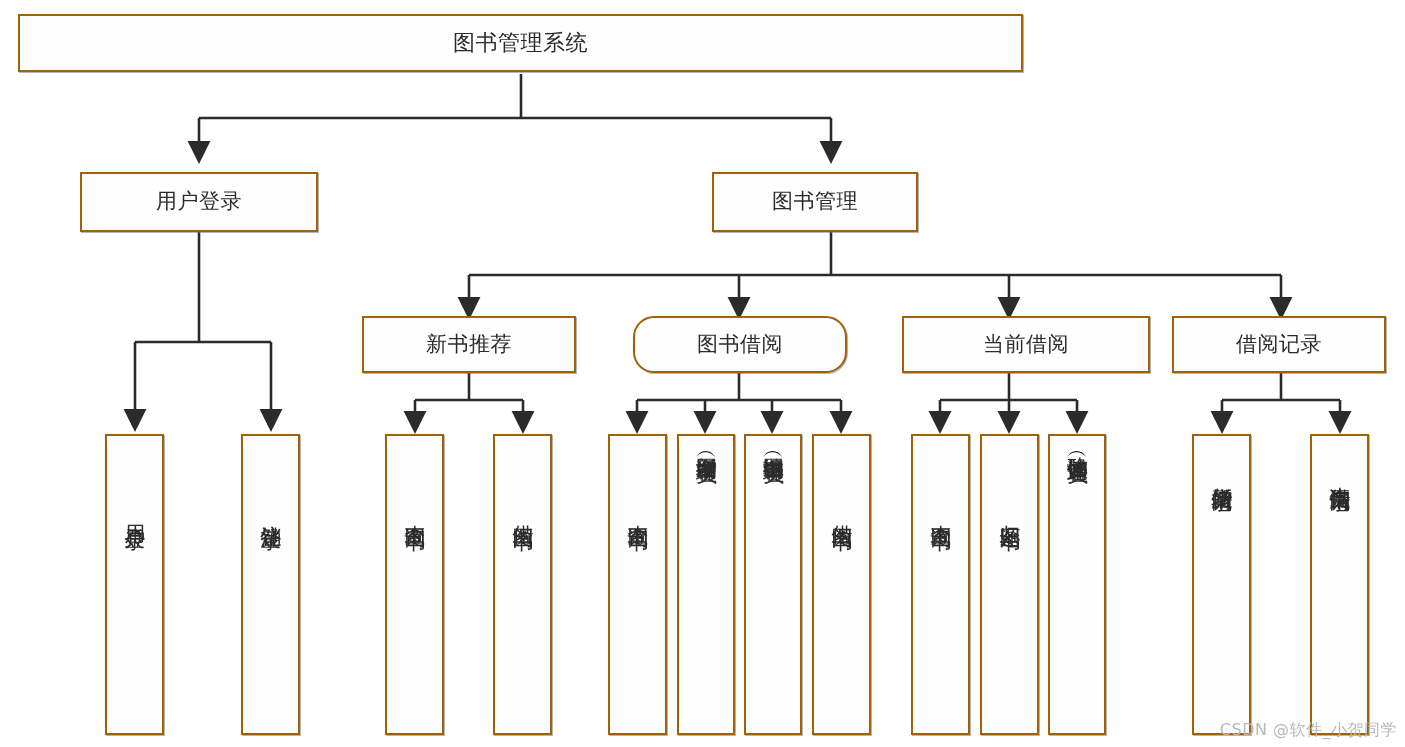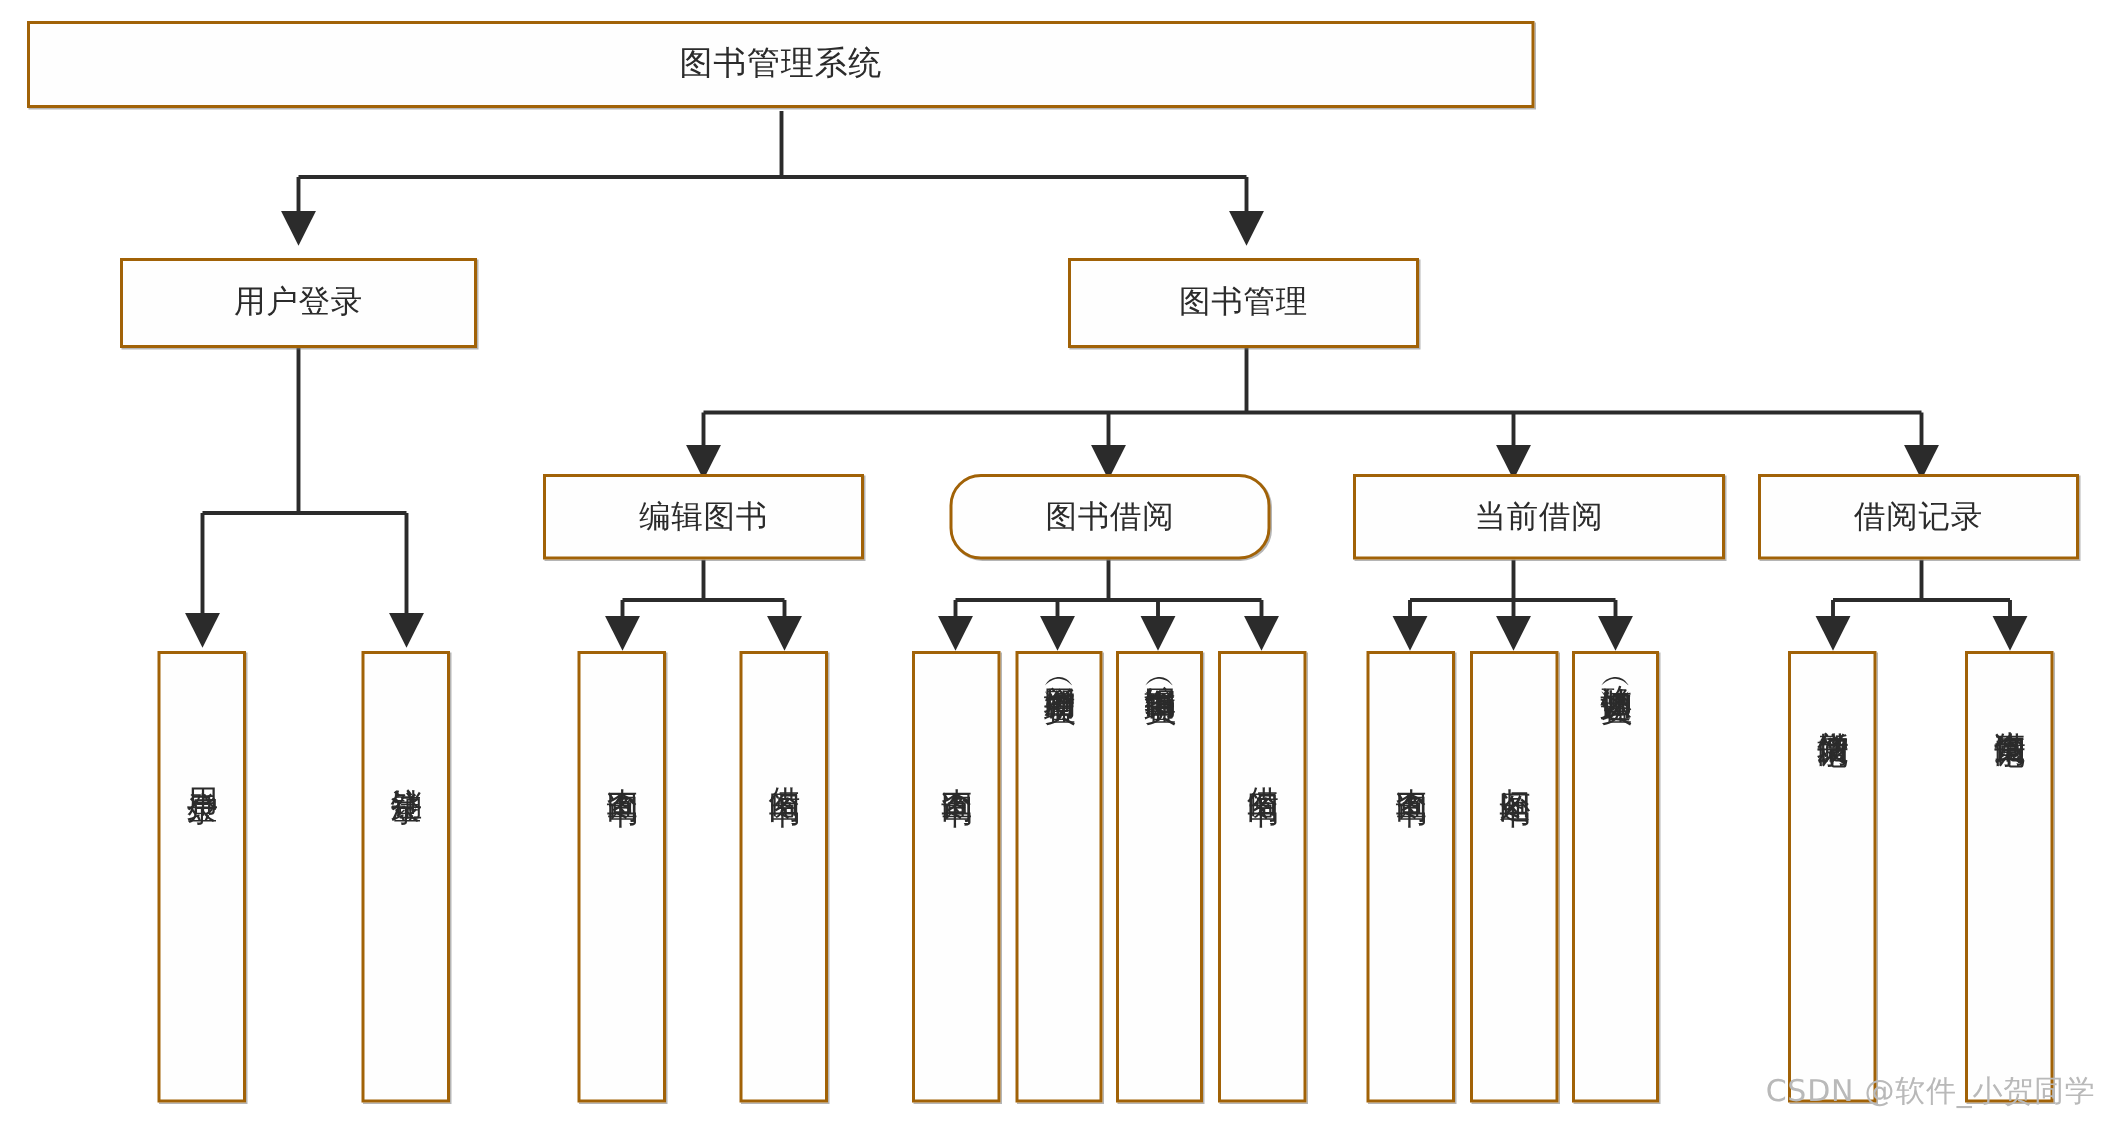--- a/index.html
+++ b/index.html
@@ -64,21 +64,21 @@
     letter-spacing: 2px;
     white-space: pre;
   }
   .node.v.tall .node-label {
     letter-spacing: 1px;
   }
   .watermark {
     position: absolute;
     right: 8px;
     bottom: 6px;
-    font-size: 20px;
+    font-size: 16px;
     color: #b9b9b9;
     letter-spacing: 0.5px;
     white-space: nowrap;
     font-family: "DejaVu Sans", "Liberation Sans", sans-serif;
   }
 </style>
 </head>
 <body>
 
 <div id="canvas">
@@ -137,26 +137,26 @@
   </svg>
 
   <div class="node h root" style="left:18px; top:14px; width:1005px; height:58px;">
     <span class="node-label">图书管理系统</span>
   </div>
 
   <div class="node h" style="left:80px; top:172px; width:238px; height:60px;">
     <span class="node-label">用户登录</span>
   </div>
 
-  <div class="node h" style="left:712px; top:172px; width:234px; height:60px;align-items:center;">
+  <div class="node h" style="left:712px; top:172px; width:206px; height:60px;align-items:center;">
     <span class="node-label">图书管理</span>
   </div>
 
   <div class="node h" style="left:362px; top:316px; width:214px; height:57px;">
-    <span class="node-label">编辑图书</span>
+    <span class="node-label">新书推荐</span>
   </div>
 
   <div class="node h" style="left:633px; top:316px; width:214px; height:57px;border-radius:21px;">
     <span class="node-label">图书借阅</span>
   </div>
 
   <div class="node h" style="left:902px; top:316px; width:248px; height:57px;">
     <span class="node-label">当前借阅</span>
   </div>
 

